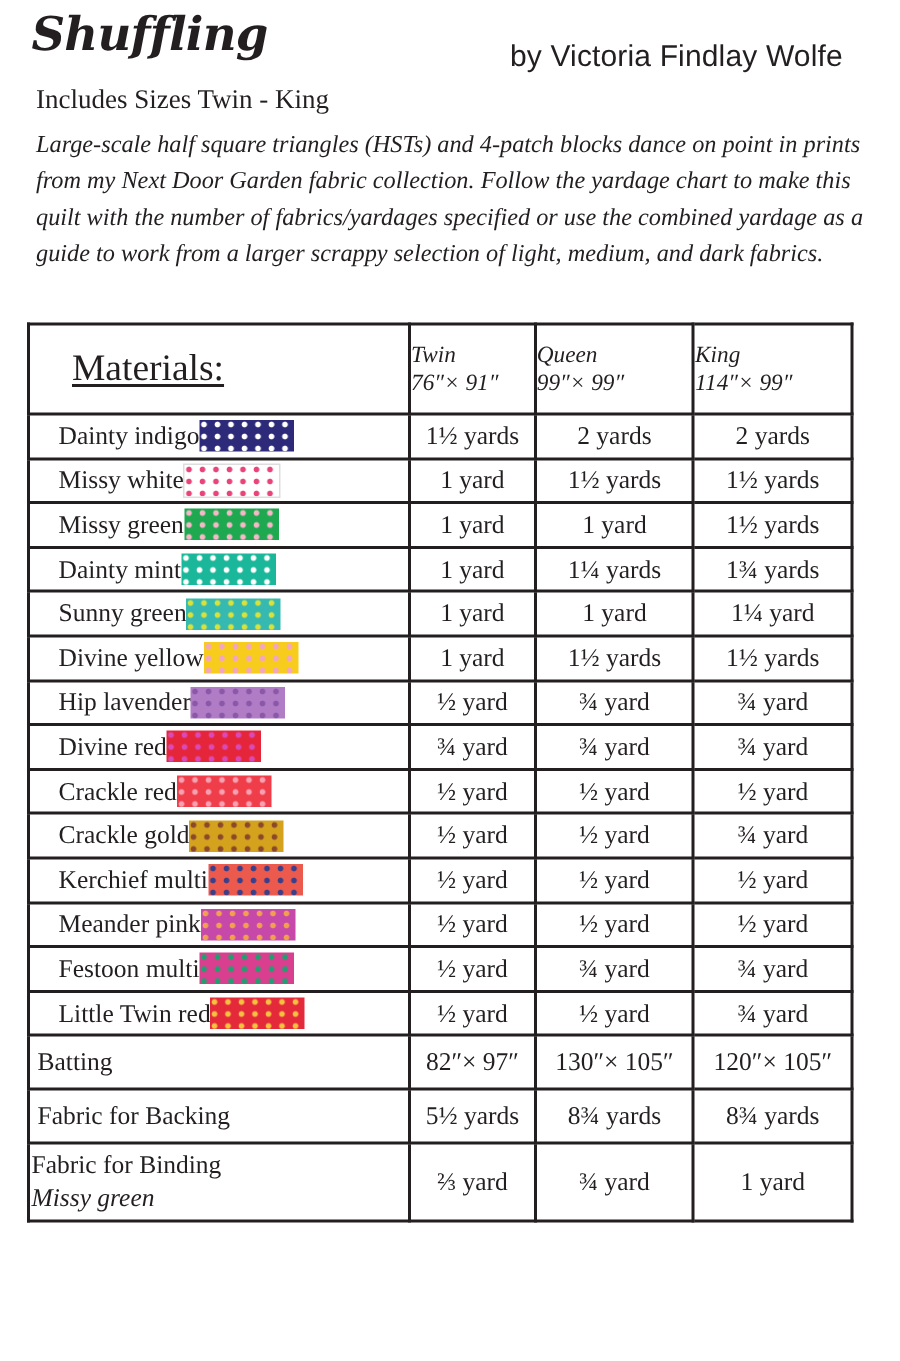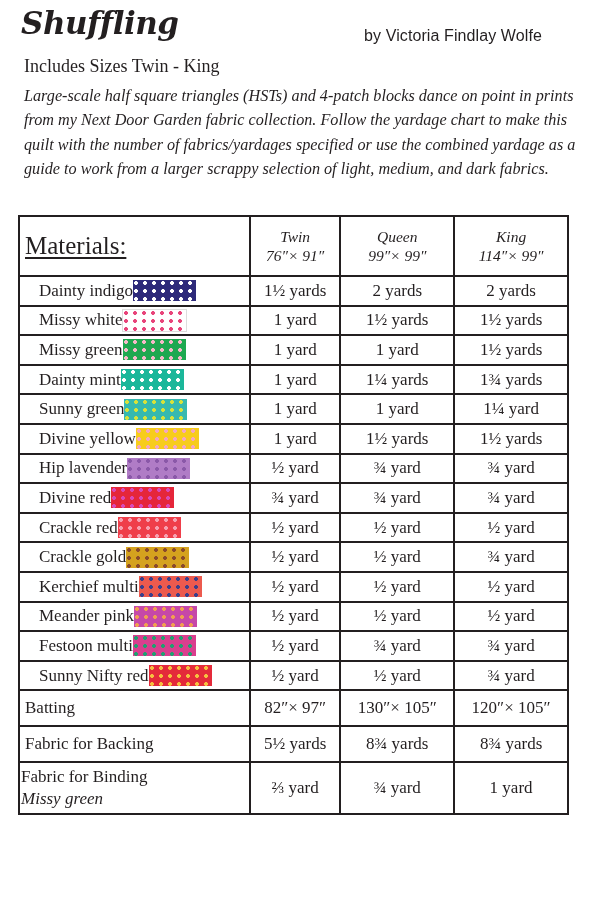--- a/index.html
+++ b/index.html
@@ -1,27 +1,27 @@
 <!DOCTYPE html>
 <html><head>
 <meta charset="utf-8">
 <style>
   html, body { margin: 0; padding: 0; background: #ffffff; }
   body { width: 600px; height: 907px; position: relative; overflow: hidden; color: #231f20; font-family: "Liberation Serif", "DejaVu Serif", serif; }
   .title { position: absolute; left: 21px; top: 8px; font-family: "DejaVu Serif", serif; font-style: italic; font-weight: bold; font-size: 31px; letter-spacing: -0.5px; line-height: 1; }
-  .author { position: absolute; left: 364px; top: 27px; font-family: "Liberation Sans", sans-serif; font-size: 16px; letter-spacing: 0.1px; }
+  .author { position: absolute; left: 340px; top: 27px; font-family: "Liberation Sans", sans-serif; font-size: 20px; letter-spacing: 0.1px; }
   .subtitle { position: absolute; left: 24px; top: 56px; font-size: 18px; }
   .desc { position: absolute; left: 24px; top: 84px; width: 560px; font-style: italic; font-size: 16.2px; line-height: 24.3px; }
   table.mat { position: absolute; left: 18px; top: 215px; width: 551px; border-collapse: collapse; border: 2.5px solid #231f20; }
   table.mat td { border: 2px solid #231f20; padding: 0; font-size: 17px; vertical-align: middle; }
   td.namecell { width: 224px; }
   td.val { text-align: center; }
   .hdr td { height: 58px; }
-  .hdr .matlabel { font-size: 25px; text-decoration: underline; text-underline-offset: 3px; padding-left: 5px; font-family: "Liberation Serif", serif; border-radius: 16px; }
-  .hdr .size { text-align: center; font-style: italic; font-size: 15.5px; line-height: 19px; }
+  .hdr .matlabel { font-size: 25px; text-decoration: underline; text-underline-offset: 3px; padding-left: 28px; font-family: "Liberation Serif", serif; border-radius: 16px; }
+  .hdr .size { text-align: left; font-style: italic; font-size: 15.5px; line-height: 19px; }
   .row td { height: 27.6px; }
   .namewrap { display: flex; align-items: center; justify-content: flex-start; padding-left: 19px; padding-right: 20px; }
   .swatch { width: 63px; height: 21px; display: inline-block; }
   .extra td { height: 34px; border-radius: 17px; }
   .extra .lbl { padding-left: 5px; }
   .binding td { height: 50px; }
   .binding .lbl { padding-left: 1px; line-height: 22px; }
   .it { font-style: italic; }
 </style>
 </head>
@@ -188,21 +188,21 @@
             <span class="swatch" style="background-color: rgb(217, 63, 142); background-image: radial-gradient(circle at 3px 3px, rgb(32, 160, 112) 1.6px, transparent 2.2px); background-size: 9px 8px;"></span>
           </div>
         </td>
         <td class="val">½ yard</td>
         <td class="val">¾ yard</td>
         <td class="val">¾ yard</td>
       </tr>
       <tr class="row">
         <td class="namecell">
           <div class="namewrap">
-            <span>Sunny Nifty red</span>
+            <span>Little Twin red</span>
             <span class="swatch" style="background-color: rgb(228, 42, 58); background-image: radial-gradient(circle at 3px 3px, rgb(246, 192, 64) 1.6px, transparent 2.2px); background-size: 9px 8px;"></span>
           </div>
         </td>
         <td class="val">½ yard</td>
         <td class="val">½ yard</td>
         <td class="val">¾ yard</td>
       </tr>
       <tr class="extra">
         <td class="namecell lbl">
           <div>Batting</div>

